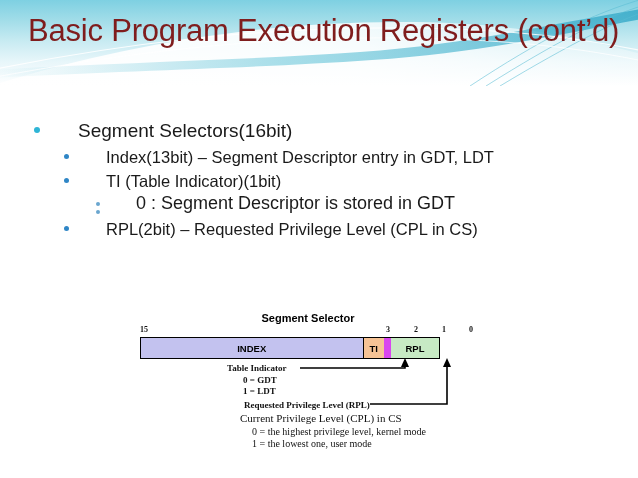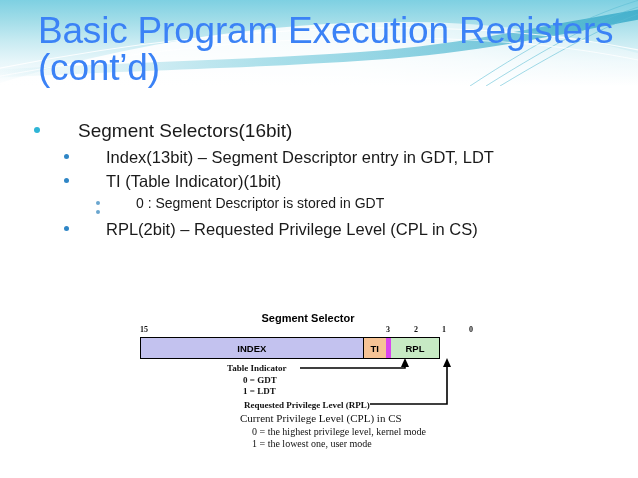--- a/index.html
+++ b/index.html
@@ -28,25 +28,25 @@
     overflow: hidden;
   }
   .swoosh-svg {
     position: absolute;
     left: 0; top: 0;
   }
 
   
   .slide-title {
     position: absolute;
-    left: 38px;
+    left: 28px;
     top: 12px;
     width: 600px;
-    color: #3b82f6;
-    font-size: 37px;
+    color: #7f1d1d;
+    font-size: 31px;
     line-height: 37px;
     font-family: "Liberation Sans", sans-serif;
     letter-spacing: -0.2px;
     white-space: pre-wrap;
   }
 
   
   .bullets {
     position: absolute;
     left: 22px;
@@ -72,21 +72,21 @@
   .lvl1 { padding-left: 12px; margin-bottom: 3px; }
   .lvl1 .bullet-dot { width: 6px; height: 6px; background: #2fb5d6; margin-right: 11px; position: relative; top: -4px; }
   .lvl1 .bullet-text { font-size: 19px; line-height: 25px; }
 
   .lvl2 { padding-left: 42px; margin-bottom: 2px; }
   .lvl2 .bullet-dot { width: 5px; height: 5px; background: #2f86c6; margin-right: 10px; position: relative; top: -4px; }
   .lvl2 .bullet-text { font-size: 16.5px; line-height: 22px; }
 
   .lvl3 { padding-left: 74px; margin-bottom: 1px; }
   .lvl3 .bullet-dot { width: 4px; height: 4px; background: #6aa6cf; margin-right: 9px; position: relative; top: -3px; }
-  .lvl3 .bullet-text { font-size: 14px; line-height: 18px; }
+  .lvl3 .bullet-text { font-size: 18px; line-height: 18px; }
 
   
   .diagram {
     position: absolute;
     left: 0;
     top: 300px;
     width: 638px;
     height: 160px;
   }
   .diagram-title {
@@ -123,21 +123,21 @@
     align-items: center;
     justify-content: center;
     font-family: "Liberation Sans", sans-serif;
     font-weight: bold;
     font-size: 9.5px;
     color: #000000;
     box-sizing: border-box;
     height: 100%;
   }
   .field-index { width: 250px; background: #c3c2ef; border-right: 1px solid #000000; }
-  .field-ti    { width: 30px;  background: #f6c395; border-right: 5px solid #d946ef; }
+  .field-ti    { width: 30px;  background: #f6c395; border-right: 7px solid #d946ef; }
   .field-rpl   { width: 54px;  background: #c7eac4; }
 
   .leader-svg {
     position: absolute;
     left: 0; top: 0;
   }
 
   .legend {
     position: absolute;
     font-family: "Liberation Serif", serif;

